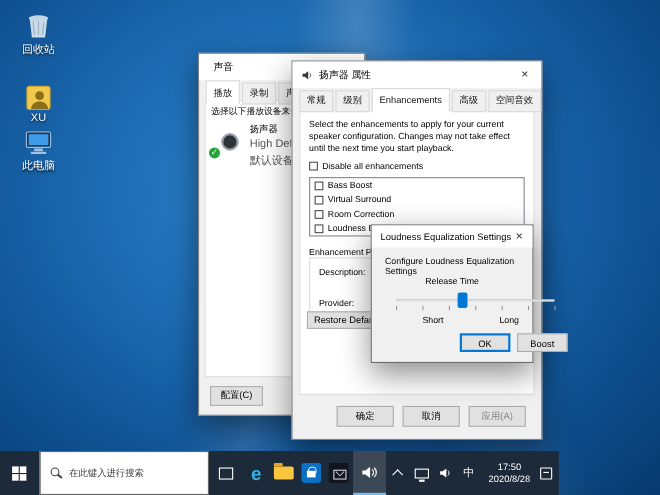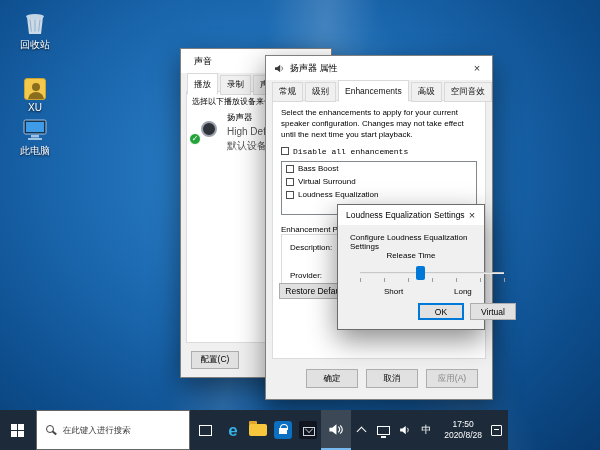--- a/index.html
+++ b/index.html
@@ -50,21 +50,21 @@
     border-radius:50%; background:#2e333a; border:2px solid #9aa2ad; }
   .badge { position:absolute; left:-3px; bottom:-3px; width:12px; height:12px; border-radius:50%;
     background:#23a33a; border:1px solid #fff; color:#fff; font-size:8px; line-height:10px; text-align:center; }
   .dev-t1 { font-size:8.5px; color:#000; }
   .dev-t2, .dev-t3 { font-size:10px; color:#555; margin-top:2px; }
 
   
   .pw { left:265px; top:55px; width:228px; height:345px; z-index:20; }
   .pw .page { top:44px; left:6px; right:6px; bottom:40px; }
   .pw .instr { position:absolute; left:8px; top:6px; right:8px; font-size:8px; line-height:1.4; color:#000; }
-  .row-cb { position:absolute; left:8px; display:flex; gap:4px; font-size:8px; color:#000; cursor:pointer;font-family:Liberation Mono, monospace; }
+  .row-cb { position:absolute; left:8px; display:flex; gap:4px; font-size:8px; color:#000; cursor:pointer; }
   .lb { position:absolute; left:8px; top:60px; right:8px; height:54px; background:#fff; border:1px solid #828790; overflow:hidden; }
   .lb .row { display:flex; align-items:center; gap:4px; font-size:8px; color:#000; padding:2px 4px; cursor:pointer; }
   .grp-title { position:absolute; left:8px; top:124px; font-size:8px; color:#000; }
   .grp { position:absolute; left:8px; top:133px; right:8px; height:62px; border:1px solid #dcdcdc; }
   .grp .f { position:absolute; left:8px; font-size:8px; color:#000; }
   .pw-foot { position:absolute; left:0; right:0; bottom:0; height:40px; }
 
   
   .ld { left:337px; top:204px; width:148px; height:126px; z-index:30; border-color:#6c6c6c; }
   .ld .titlebar { height:20px; font-size:8.5px; }
@@ -205,20 +205,24 @@
         <div class="row">
           <span class="cb"></span>
           <span>Bass Boost</span>
         </div>
         <div class="row">
           <span class="cb"></span>
           <span>Virtual Surround</span>
         </div>
         <div class="row">
           <span class="cb"></span>
+          <span>Room Correction</span>
+        </div>
+        <div class="row">
+          <span class="cb"></span>
           <span>Loudness Equalization</span>
         </div>
       </div>
       <div class="grp-title">Enhancement Properties</div>
       <div class="grp">
         <span class="f" style="top:8px;">Description:</span>
         <span class="f" style="top:36px;">Provider:</span>
         <span class="f" style="top:48px;">Status:</span>
       </div>
       <div class="btn" style="left:6px;top:182px;width:76px;height:16px;">Restore Defaults</div>
@@ -244,21 +248,21 @@
       <span class="tick" style="left:33.3%;"></span>
         <span class="tick" style="left:50%;"></span>
       <span class="tick" style="left:66.6%;"></span>
         <span class="tick" style="left:83.3%;"></span>
       <span class="tick" style="left:100%;"></span>
       <div class="thumb" style="left: calc(42% - 4px);"></div>
     </div>
     <span class="sl-min">Short</span>
     <span class="sl-max">Long</span>
     <div class="btn focus" style="left:80px;top:98px;width:46px;height:17px;">OK</div>
-    <div class="btn" style="left:132px;top:98px;width:46px;height:17px;">Virtual</div>
+    <div class="btn" style="left:132px;top:98px;width:46px;height:17px;">Boost</div>
   </div>
 
   <div class="taskbar">
     <div class="tb-start">
       <span class="winlogo">
           <span></span>
           <span></span>
           <span></span>
           <span></span>
         </span>

